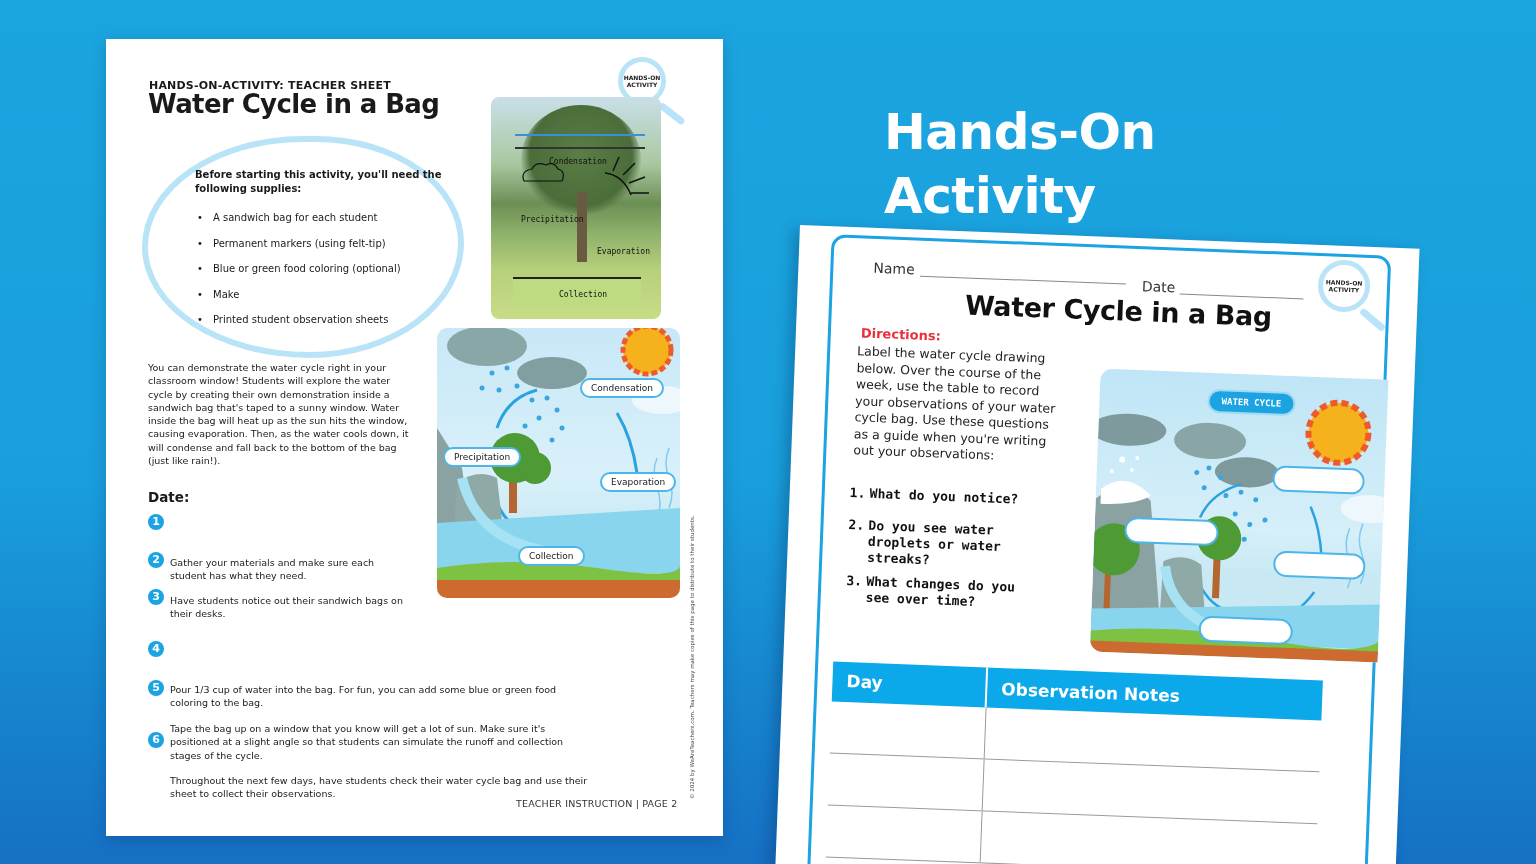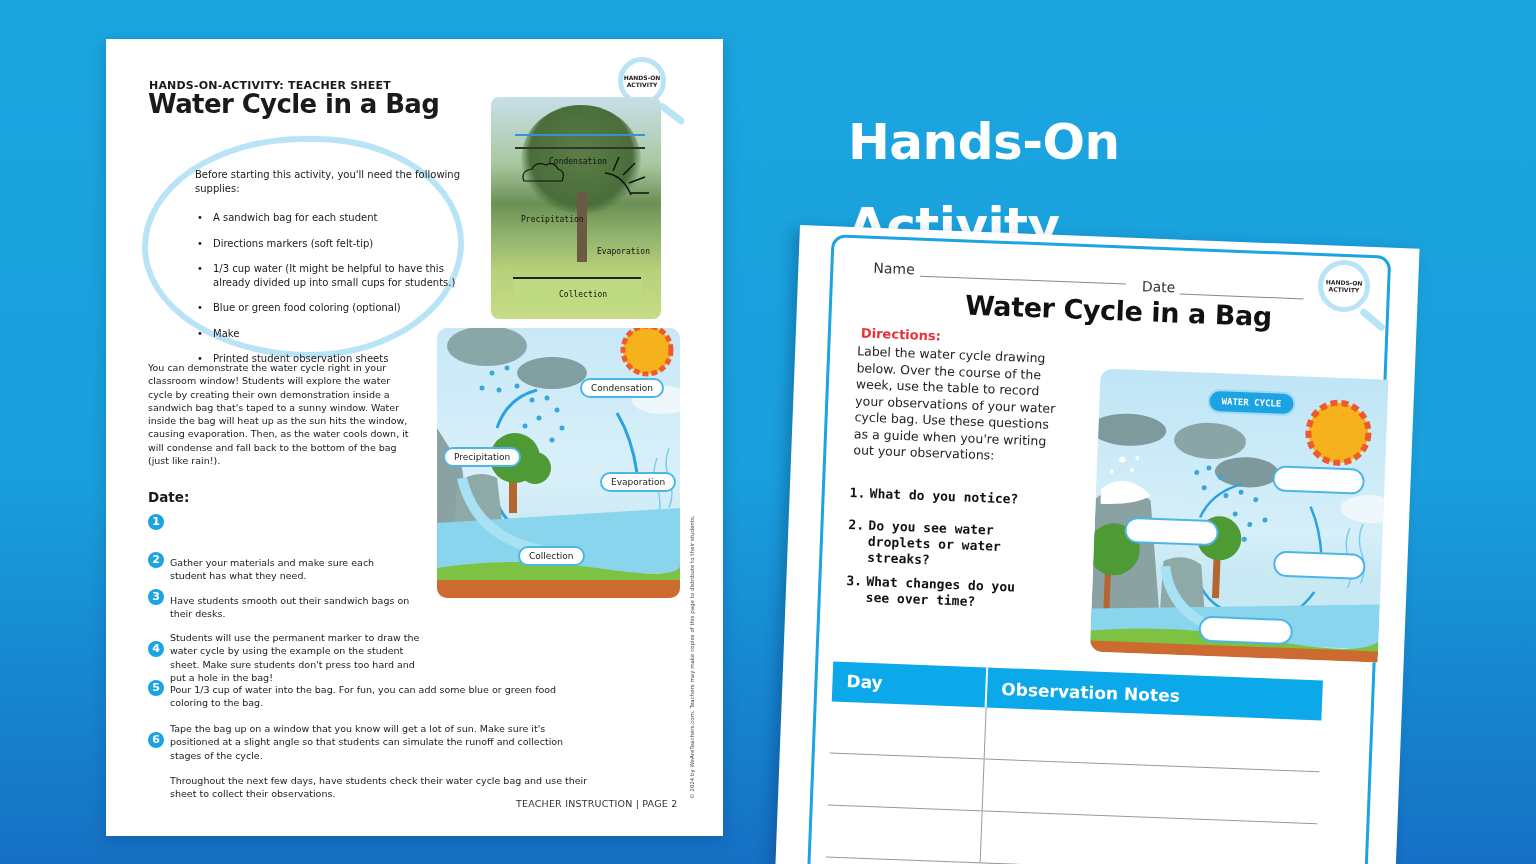--- a/index.html
+++ b/index.html
@@ -6,23 +6,23 @@
   html, body { width: 1536px; height: 864px; overflow: hidden; }
   body {
     position: relative;
     background: linear-gradient(180deg, #1ba5df 0%, #199fdc 55%, #1680cc 85%, #1670c4 100%);
     font-family: "Liberation Sans", sans-serif;
     color: #1a1a1a;
   }
 
   
   .headline {
-    position: absolute; left: 848px; top: 100px; width: 500px;
+    position: absolute; left: 884px; top: 100px; width: 500px;
     color: #ffffff; font-family: "DejaVu Sans", sans-serif;
-    font-weight: bold; font-size: 50px; letter-spacing: -0.5px; line-height: 84px;
+    font-weight: bold; font-size: 50px; letter-spacing: -0.5px; line-height: 64px;
   }
 
   
   .teacher-sheet {
     position: absolute; left: 106px; top: 39px; width: 617px; height: 797px;
     background: #ffffff;
     box-shadow: 0 4px 14px rgba(0,40,90,0.25);
   }
   .ts-kicker {
     position: absolute; left: 43px; top: 40px;
@@ -65,21 +65,21 @@
   }
 
   .supplies-bubble {
     position: absolute; left: 36px; top: 97px; width: 322px; height: 222px;
     border: 6px solid #b9e4f7; border-radius: 50% 46% 48% 52% / 50% 48% 52% 50%;
   }
   .supplies {
     position: absolute; left: 89px; top: 129px; width: 270px;
     font-family: "DejaVu Sans", sans-serif; font-size: 10px; line-height: 13.5px;
   }
-  .supplies .intro { font-weight: normal; margin-bottom: 16px; }
+  .supplies .intro { font-weight: bold; margin-bottom: 16px; }
   .supplies ul { list-style: none; }
   .supplies li { position: relative; padding-left: 18px; margin-bottom: 4.5px; margin-top: 12px; }
   .supplies li::before { content: "•"; position: absolute; left: 2px; top: 0; }
 
   .diagram {
     position: absolute; left: 331px; top: 289px; width: 243px; height: 270px;
     border-radius: 10px; overflow: hidden;
     background: linear-gradient(180deg, #c8e8f7 0%, #d9f0fa 55%, #cdebf5 70%);
   }
   .lbl-pill {
@@ -213,22 +213,21 @@
     <span class="lbl" style="left:30px;top:118px">Precipitation</span>
     <span class="lbl" style="left:106px;top:150px">Evaporation</span>
     <span class="lbl" style="left:68px;top:193px">Collection</span>
   </div>
 
   <div class="supplies-bubble"></div>
   <div class="supplies">
     <div class="intro">Before starting this activity, you'll need the following supplies:</div>
     <ul>
       <li>A sandwich bag for each student</li>
-      <li>Directions markers (soft felt-tip)</li>
-      <li>1/3 cup water (It might be helpful to have this already divided up into small cups for students.)</li>
+      <li>Permanent markers (using felt-tip)</li>
       <li>Blue or green food coloring (optional)</li>
       <li>Make</li>
       <li>Printed student observation sheets</li>
     </ul>
   </div>
 
   <div class="diagram">
     <svg width="243" height="270" style="position:absolute;left:0;top:0">
 
       <circle cx="210" cy="22" r="24" fill="#f5b21c" stroke="#ef5a2c" stroke-width="5" stroke-dasharray="6 3"></circle>
@@ -282,25 +281,24 @@
   <div class="intro-para">You can demonstrate the water cycle right in your classroom window! Students will explore the water cycle by creating their own demonstration inside a sandwich bag that's taped to a sunny window. Water inside the bag will heat up as the sun hits the window, causing evaporation. Then, as the water cools down, it will condense and fall back to the bottom of the bag (just like rain!).</div>
 
   <div class="steps-heading">Date:</div>
 
   <div class="step" style="top:477px; width:250px;">
     <span class="num">1</span>
     <span class="txt">Gather your materials and make sure each student has what they need.</span>
   </div>
   <div class="step" style="top:515px; width:270px;">
     <span class="num">2</span>
-    <span class="txt">Have students smooth out their sandwich bags on their desks.</span>
+    <span class="txt">Have students notice out their sandwich bags on their desks.</span>
   </div>
   <div class="step" style="top:552px; width:440px;">
     <span class="num">3</span>
-    <span class="txt" style="width:250px">Students will use the permanent marker to draw the water cycle by using the example on the student sheet. Make sure students don't press too hard and put a hole in the bag!</span>
   </div>
   <div class="step" style="top:604px; width:440px;">
     <span class="num">4</span>
     <span class="txt">Pour 1/3 cup of water into the bag. For fun, you can add some blue or green food coloring to the bag.</span>
   </div>
   <div class="step" style="top:643px; width:440px;">
     <span class="num">5</span>
     <span class="txt">Tape the bag up on a window that you know will get a lot of sun. Make sure it's positioned at a slight angle so that students can simulate the runoff and collection stages of the cycle.</span>
   </div>
   <div class="step" style="top:695px; width:440px;">

